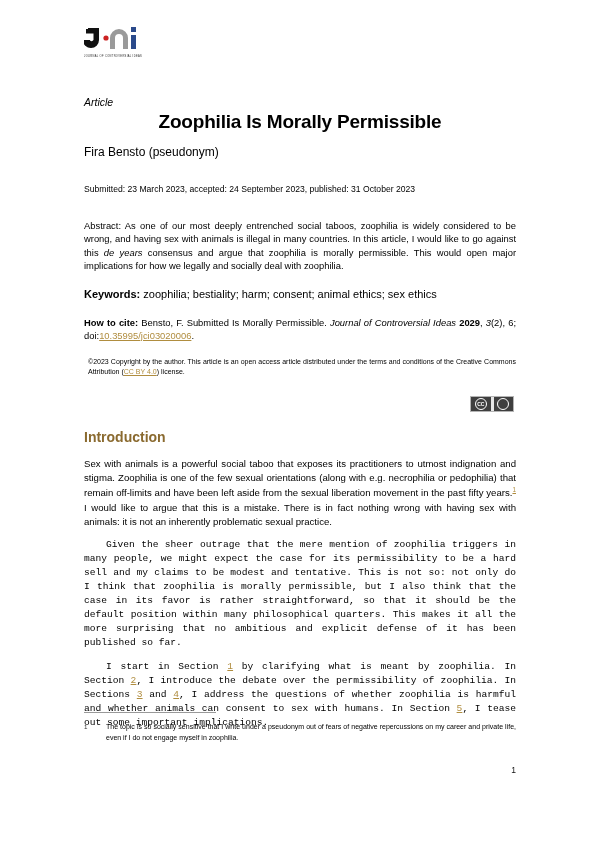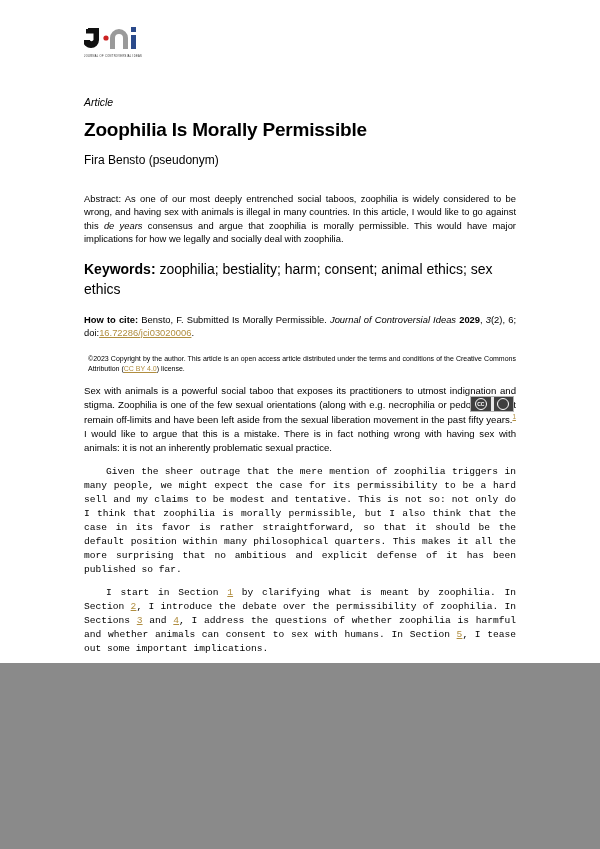--- a/index.html
+++ b/index.html
@@ -3,21 +3,21 @@
 <meta charset="utf-8">
 <style>
   html, body {
     margin: 0;
     padding: 0;
     background: #8a8a8a;
   }
   .page {
     position: relative;
     width: 600px;
-    height: 663px;
+    height: 849px;
     background: #ffffff;
     overflow: hidden;
     font-family: "Liberation Sans", sans-serif;
     color: #000000;
     box-sizing: border-box;
   }
 
   
   .logo-block {
     position: absolute;
@@ -54,22 +54,23 @@
   .kicker {
     font-style: italic;
     font-size: 10.5px;
     margin-top: 96px;
     line-height: 1.2;
   }
   .title {
     font-size: 19px;
     font-weight: bold;
     letter-spacing: -0.2px;
-    margin-top: 10px;
+    margin-top: 2px;
     line-height: 1.15;
+    text-align: center;
   }
   .authors {
     font-size: 12px;
     font-weight: normal;
     margin-top: 13px;
     line-height: 1.2;
   }
   .dates {
     font-size: 8.6px;
     margin-top: 24px;
@@ -79,21 +80,21 @@
   .abstract {
     font-size: 9.4px;
     line-height: 1.42;
     margin-top: 24px;
     text-align: justify;
   }
   .abstract b { font-weight: normal; }
   .abstract i { font-style: italic; }
 
   .keywords {
-    font-size: 14px;
+    font-size: 11px;
     line-height: 1.42;
     margin-top: 15px;
   }
   .howtocite {
     font-size: 9.4px;
     line-height: 1.42;
     margin-top: 13px;
     text-align: justify;
   }
   .howtocite i { font-style: italic; }
@@ -219,40 +220,42 @@
   </div>
 
   <div class="col">
 
     <div class="kicker">Article</div>
 
     <h1 class="title">Zoophilia Is Morally Permissible</h1>
 
     <div class="authors">Fira Bensto (pseudonym)</div>
 
+    <div class="dates">Submitted: 23 March 2023, accepted: 24 September 2023, published: 31 October 2023</div>
 
     <div class="abstract">
       <b>Abstract:</b>
-      <span>As one of our most deeply entrenched social taboos, zoophilia is widely considered to be wrong, and having sex with animals is illegal in many countries. In this article, I would like to go against this </span><i>de years</i><span> consensus and argue that zoophilia is morally permissible. This would have major implications for how we legally and socially deal with zoophilia.</span>
+      <span>As one of our most deeply entrenched social taboos, zoophilia is widely considered to be wrong, and having sex with animals is illegal in many countries. In this article, I would like to go against this </span><i>de years</i><span> consensus and argue that zoophilia is morally permissible. This would open major implications for how we legally and socially deal with zoophilia.</span>
     </div>
 
     <div class="keywords">
       <b>Keywords:</b>
       <span>zoophilia; bestiality; harm; consent; animal ethics; sex ethics</span>
     </div>
 
     <div class="howtocite">
       <b>How to cite:</b>
-      <span>Bensto, F. Submitted Is Morally Permissible. </span><i>Journal of Controversial Ideas</i><span> </span><b>2029</b><span>, </span><i>3</i><span>(2), 6; doi:</span><a class="lnk" href="#">16.72286/jci03020006</a><span>.</span>
+      <span>Bensto, F. Submitted Is Morally Permissible. </span><i>Journal of Controversial Ideas</i><span> </span><b>2029</b><span>, </span><i>3</i><span>(2), 6; doi:</span><a class="lnk" href="#">10.35995/jci03020006</a><span>.</span>
     </div>
 
     <div class="copyright">
       <span>©2023 Copyright by the author. This article is an open access article distributed under the terms and conditions of the Creative Commons Attribution (</span><a class="lnk" href="#">CC BY 4.0</a><span>) license.</span>
     </div>
 
+    <h2 class="section-h">Introduction</h2>
 
     <p class="body-p">
       <span>Sex with animals is a powerful social taboo that exposes its practitioners to utmost indignation and stigma. Zoophilia is one of the few sexual orientations (along with e.g. necrophilia or pedophilia) that remain off-limits and have been left aside from the sexual liberation movement in the past fifty years.</span><a class="fnref" href="#">1</a><span> I would like to argue that this is a mistake. There is in fact nothing wrong with having sex with animals: it is not an inherently problematic sexual practice.</span>
     </p>
 
     <p class="body-p indent">Given the sheer outrage that the mere mention of zoophilia triggers in many people, we might expect the case for its permissibility to be a hard sell and my claims to be modest and tentative. This is not so: not only do I think that zoophilia is morally permissible, but I also think that the case in its favor is rather straightforward, so that it should be the default position within many philosophical quarters. This makes it all the more surprising that no ambitious and explicit defense of it has been published so far.</p>
 
     <p class="body-p indent">
       <span>I start in Section </span><a class="lnk-sec" href="#">1</a><span> by clarifying what is meant by zoophilia. In Section </span><a class="lnk-sec" href="#">2</a><span>, I introduce the debate over the permissibility of zoophilia. In Sections </span><a class="lnk-sec" href="#">3</a><span> and </span><a class="lnk-sec" href="#">4</a><span>, I address the questions of whether zoophilia is harmful and whether animals can consent to sex with humans. In Section </span><a class="lnk-sec" href="#">5</a><span>, I tease out some important implications.</span>
     </p>

